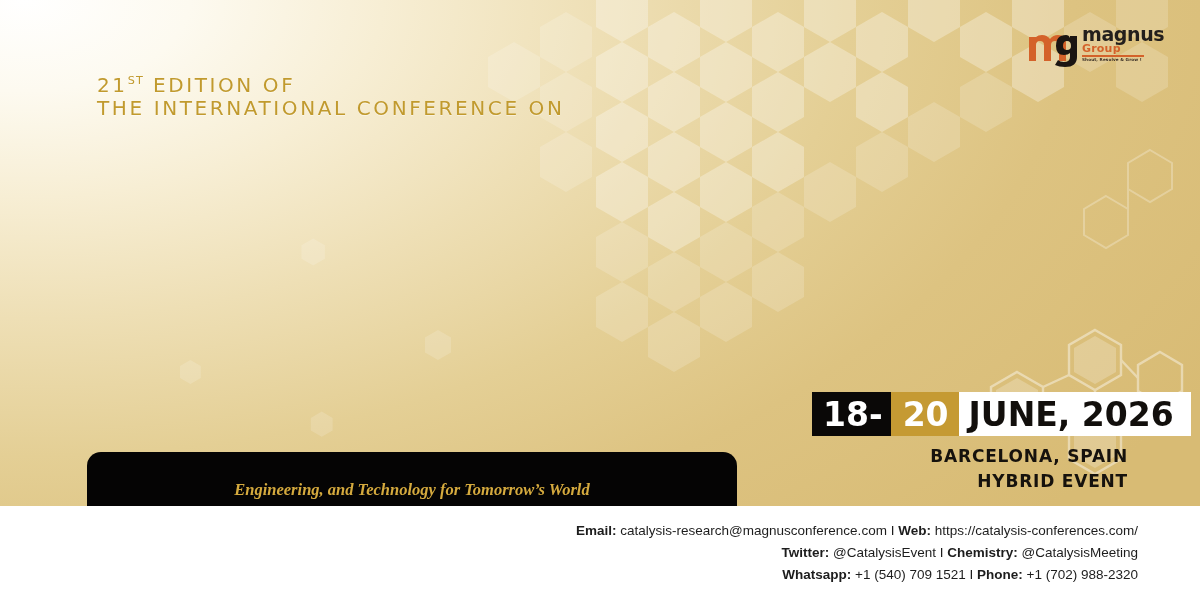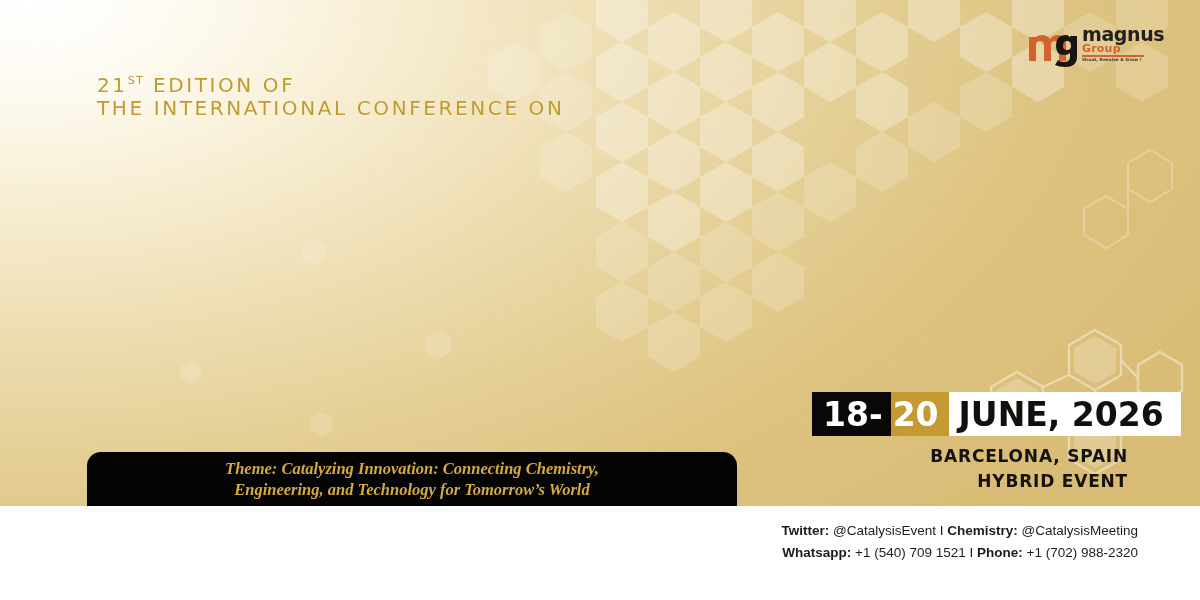--- a/index.html
+++ b/index.html
@@ -115,21 +115,21 @@
   }
   .dseg {
     display:flex;
     align-items:center;
     font-family:"DejaVu Sans", sans-serif;
     font-weight:bold;
     font-size:33px;
     letter-spacing:0px;
   }
   .dseg-a { background:#0a0807; color:#ffffff; padding:0 8px 0 11px; }
-  .dseg-b { background:#c59a33; color:#ffffff; padding:0 10px 0 2px; }
+  .dseg-b { background:#c59a33; color:#ffffff; padding:0 10px 0 12px; }
   .dseg-c { background:#ffffff; color:#120f0c; padding:0 17px 0 10px; }
 
   #location {
     position:absolute;
     right:72px; top:444px;
     text-align:right;
   }
   #location div {
     font-family:"DejaVu Sans", sans-serif;
     font-weight:bold;
@@ -310,21 +310,21 @@
       <div class="dseg dseg-c">JUNE, 2026</div>
     </div>
 
     <div id="location">
       <div>BARCELONA, SPAIN</div>
       <div>HYBRID EVENT</div>
     </div>
 
     <div id="theme-ribbon">
       <div id="theme-text">
-        <span>Theme: Catalyzing Innovation: Connecting Chemistry,</span><br>
+        <br>
         <span>Engineering, and Technology for Tomorrow’s World</span>
       </div>
     </div>
 
     <div id="logo">
       <svg id="logo-mark" viewBox="0 0 52 46">
 
         <path d="M3 16 L3 40 L10 40 L10 24 Q10 20 14 20 Q18 20 18 24 L18 40 L25 40 L25 24 Q25 20 29 20 Q33 20 33 24 L33 40 L40 40 L40 22 Q40 14 32 14 Q27 14 24 18 Q21 14 16 14 Q12 14 10 16 L10 16 Z" fill="#d4622a"></path>
 
         <path d="M40 14 Q30 14 30 25 Q30 34 38 34 Q42 34 44 32 L44 36 Q44 41 38 41 Q34 41 32 39 L29 44 Q33 46 39 46 Q51 46 51 36 L51 15 L44 15 L44 17 Q43 14 40 14 Z
@@ -335,20 +335,23 @@
         <span id="logo-group">Group</span>
         <div id="logo-rule"></div>
         <span id="logo-tagline">Shout, Resolve &amp; Grow !</span>
       </div>
     </div>
 
   </div>
 
   <div id="footer">
     <div class="frow">
+      <b>Email:</b><span> catalysis-research@magnusconference.com</span><span> I </span><b>Web:</b><span> https://catalysis-conferences.com/</span>
+    </div>
+    <div class="frow">
       <b>Twitter:</b><span> @CatalysisEvent</span><span> I  </span><b>Chemistry:</b><span> @CatalysisMeeting</span>
     </div>
     <div class="frow">
       <b>Whatsapp:</b><span> +1 (540) 709 1521</span><span> I </span><b>Phone:</b><span> +1 (702) 988-2320</span>
     </div>
   </div>
 
 </div>
 
 </body></html>

